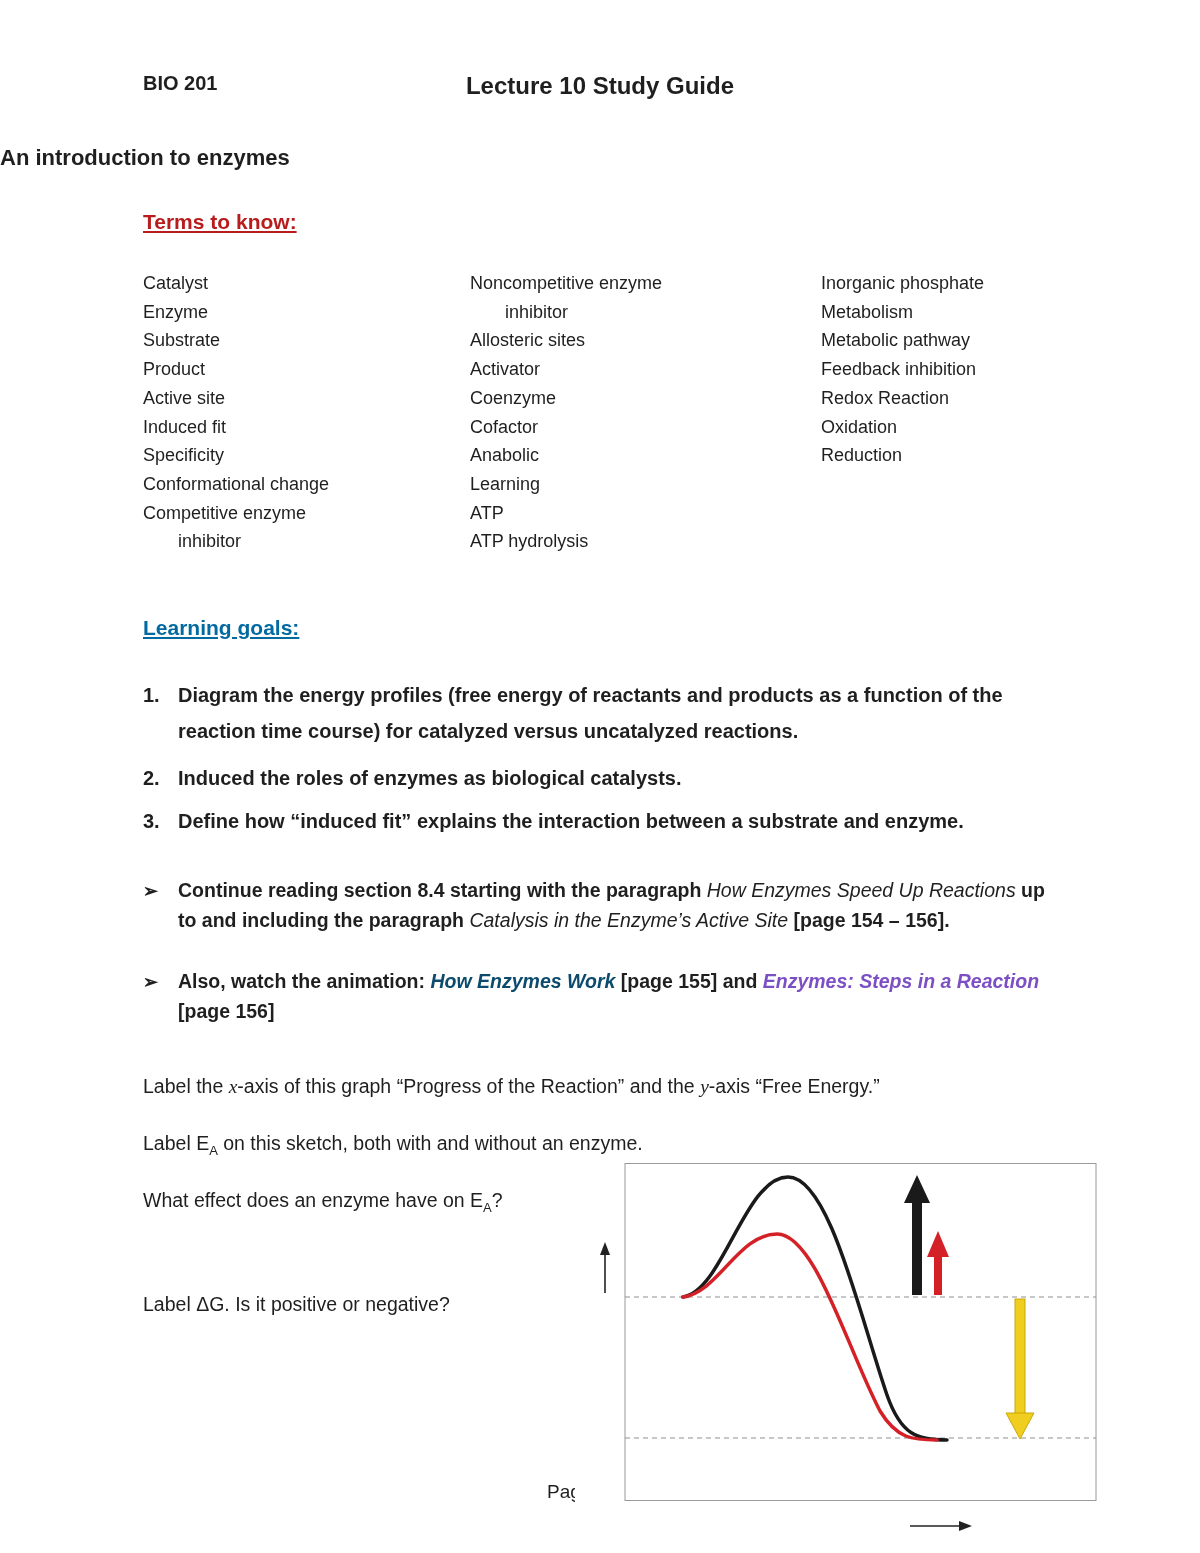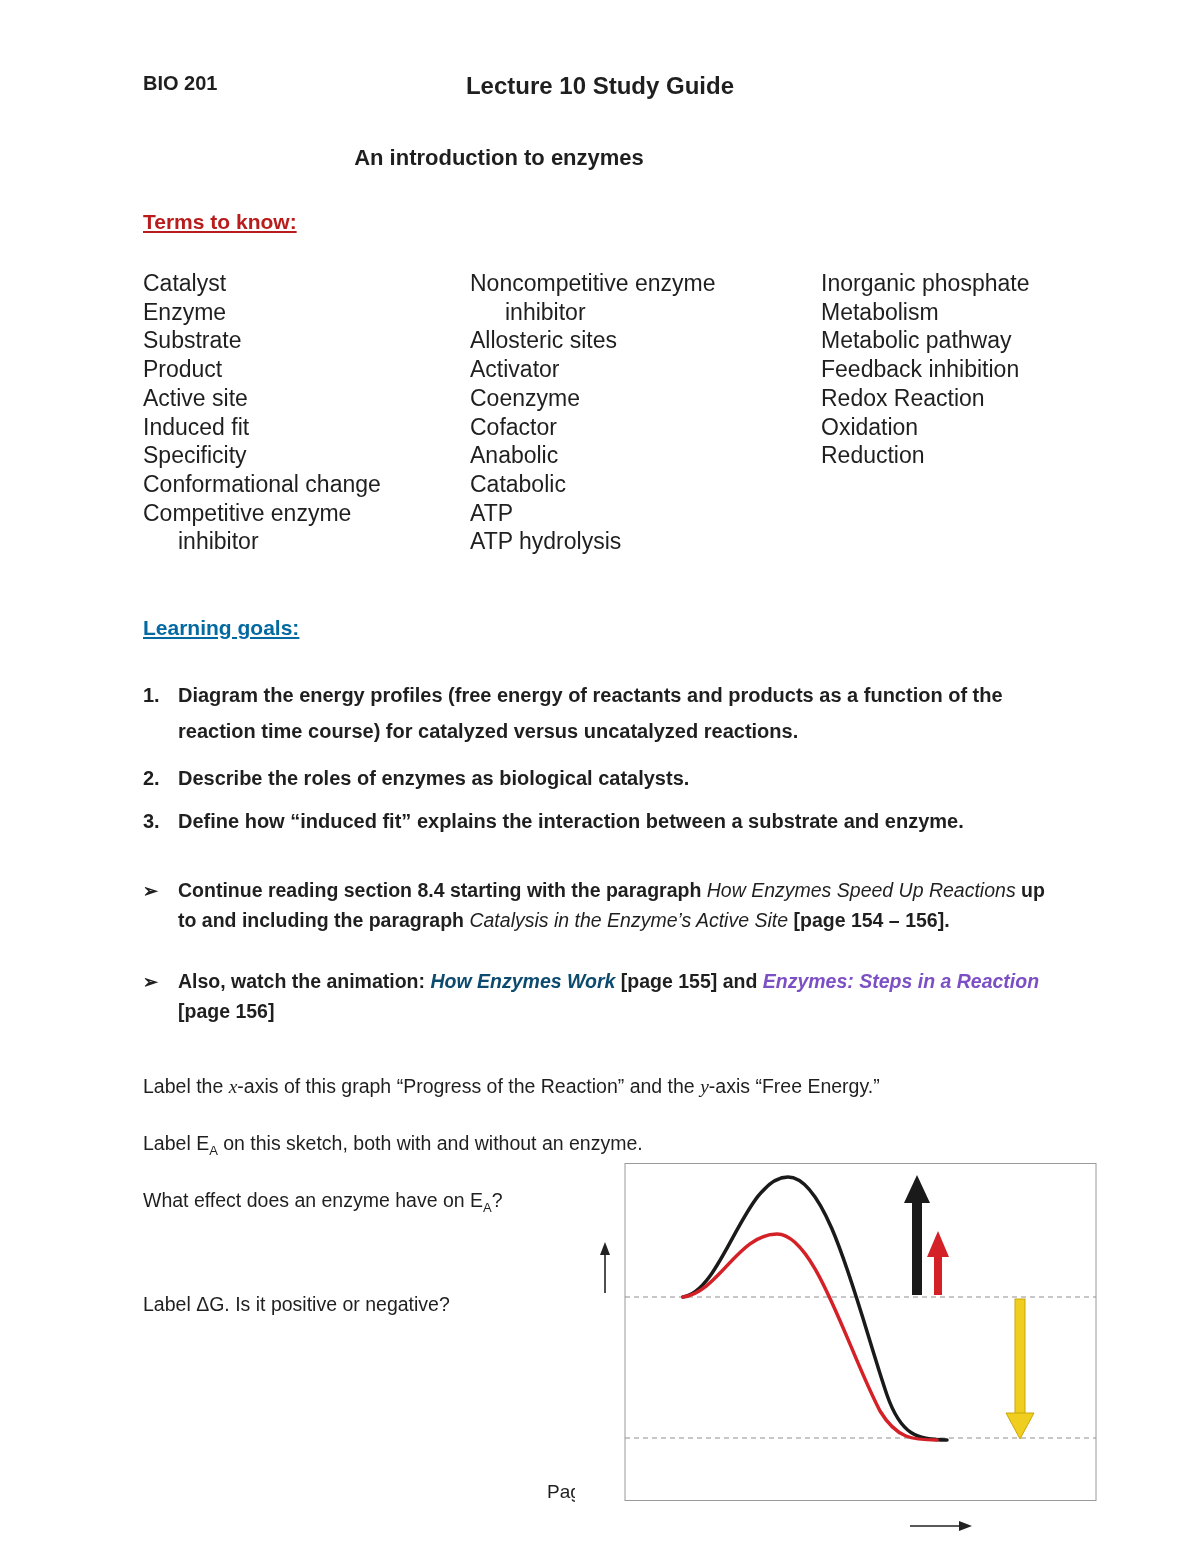--- a/index.html
+++ b/index.html
@@ -7,28 +7,28 @@
     position:relative; width:1200px; height:1553px; background:#ffffff;
     font-family:"Liberation Sans", sans-serif; color:#1f1f1f; overflow:hidden;padding-left:36px;
   }
   .abs { position:absolute; }
 
   
   .header-row { top:72px; left:0; width:1200px; height:26px; }
   .course-code { position:absolute; left:143px; top:0; font-size:20px; font-weight:bold; }
   .lecture-title { position:absolute; left:0; width:1200px; top:0; text-align:center; font-size:24px; font-weight:bold; }
 
-  .doc-title { top:145px; left:0; width:998px; text-align:center; font-size:22px; font-weight:bold; margin:0; }
+  .doc-title { top:145px; left:0; width:998px; text-align:left; font-size:22px; font-weight:bold; margin:0; }
 
   .section-heading { font-size:21px; font-weight:bold; text-decoration:underline; margin:0; }
   .terms-heading { top:210px; left:143px; }
   .goals-heading { top:616px; left:143px; }
 
   
-  .terms-grid { top:269px; left:143px; width:980px; height:290px; font-size:23px; line-height:28.7px; }
+  .terms-grid { top:269px; left:143px; width:980px; height:290px; font-size:18px; line-height:28.7px; }
   .terms-col { position:absolute; top:0; }
   .terms-col.c1 { left:0; }
   .terms-col.c2 { left:327px; }
   .terms-col.c3 { left:657px;margin-left:21px; }
   .term.indent { padding-left:35px; }
 
   
   .goal { left:143px; font-size:20px; font-weight:bold; line-height:36px; padding-left:35px; }
   .goal-num { position:absolute; left:0; top:0; }
   .goal1 { top:677px; width:855px; }
@@ -93,21 +93,21 @@
       <div class="term indent">inhibitor</div>
     </div>
     <div class="terms-col c2">
       <div class="term">Noncompetitive enzyme</div>
       <div class="term indent">inhibitor</div>
       <div class="term">Allosteric sites</div>
       <div class="term">Activator</div>
       <div class="term">Coenzyme</div>
       <div class="term">Cofactor</div>
       <div class="term">Anabolic</div>
-      <div class="term">Catabolic</div>
+      <div class="term">Learning</div>
       <div class="term">ATP</div>
       <div class="term">ATP hydrolysis</div>
     </div>
     <div class="terms-col c3">
       <div class="term">Inorganic phosphate</div>
       <div class="term">Metabolism</div>
       <div class="term">Metabolic pathway</div>
       <div class="term">Feedback inhibition</div>
       <div class="term">Redox Reaction</div>
       <div class="term">Oxidation</div>
@@ -116,21 +116,21 @@
   </div>
 
   <h2 class="abs section-heading goals-heading" style="color:#0369a1;">Learning goals:</h2>
 
   <div class="abs goal goal1">
     <span class="goal-num">1.</span>
     <span class="goal-text">Diagram the energy profiles (free energy of reactants and products as a function of the reaction time course) for catalyzed versus uncatalyzed reactions.</span>
   </div>
   <div class="abs goal goal2">
     <span class="goal-num">2.</span>
-    <span class="goal-text">Describe the roles of enzymes as biological catalysts.</span>
+    <span class="goal-text">Induced the roles of enzymes as biological catalysts.</span>
   </div>
   <div class="abs goal goal3">
     <span class="goal-num">3.</span>
     <span class="goal-text">Define how “induced fit” explains the interaction between a substrate and enzyme.</span>
   </div>
 
   <div class="abs reading reading1">
     <span class="bullet-glyph">➢</span>
     <span class="reading-text">
       <span>Continue reading section 8.4 starting with the paragraph </span><span class="it">How Enzymes Speed Up Reactions</span><span> up to and including the paragraph </span><span class="it">Catalysis in the Enzyme’s Active Site</span><span> [page 154 – 156].</span>

